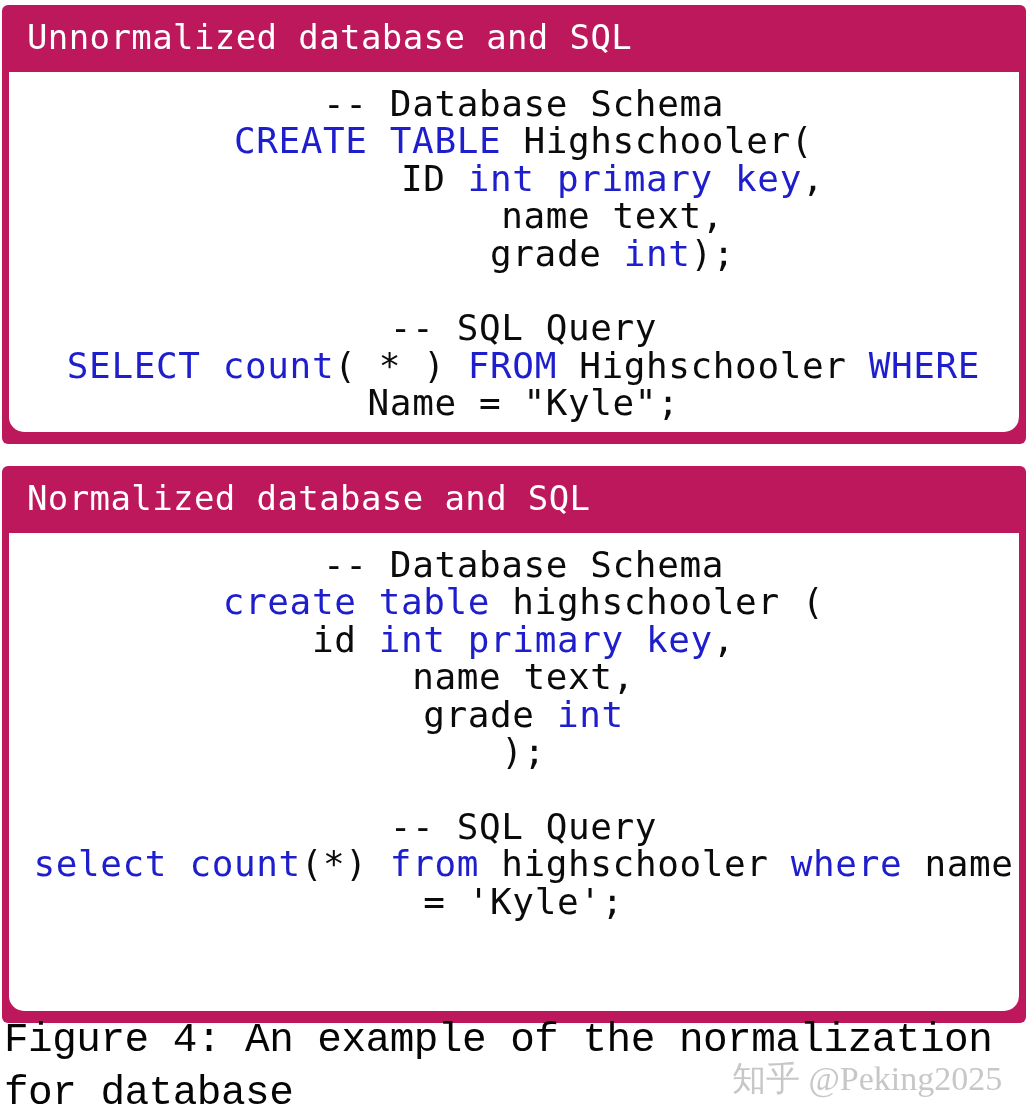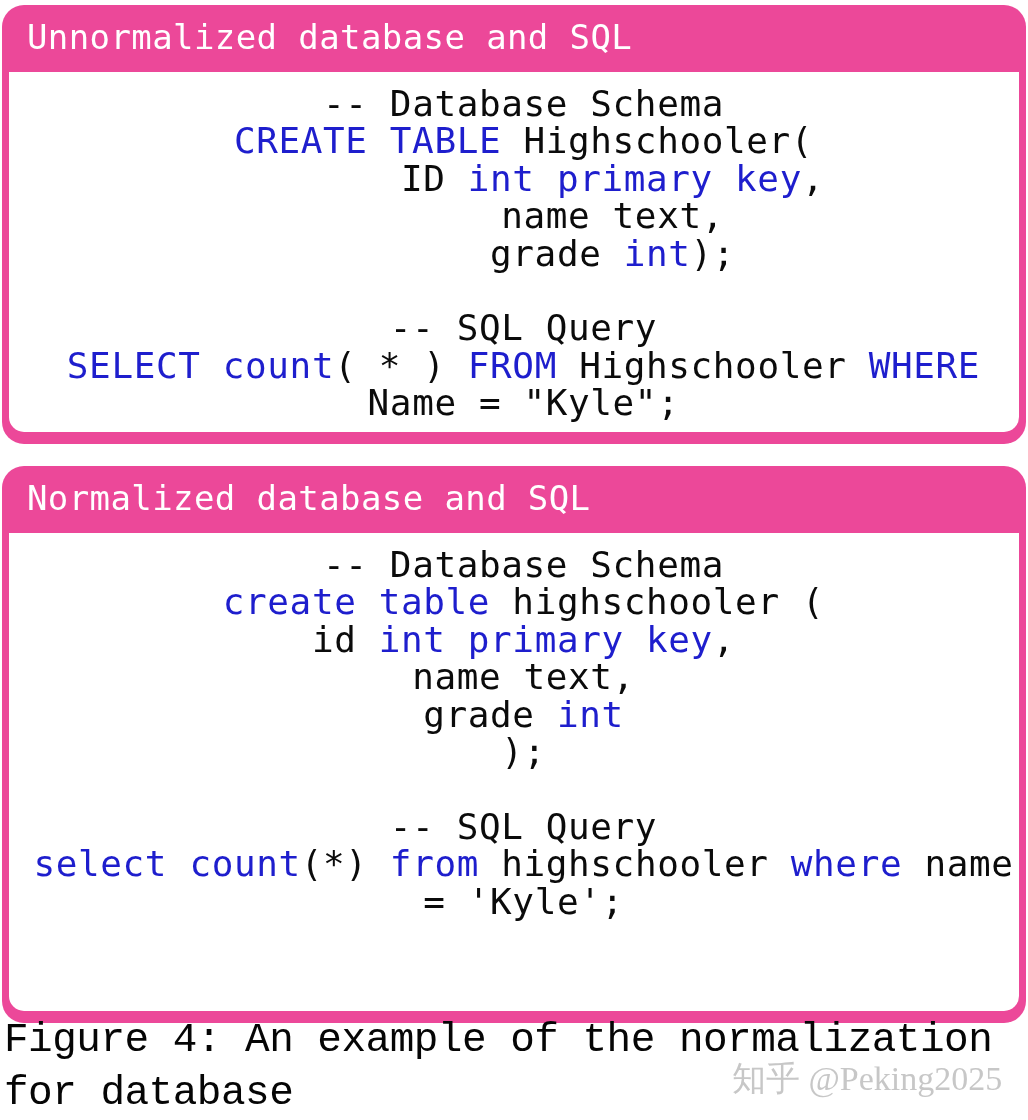--- a/index.html
+++ b/index.html
@@ -8,22 +8,22 @@
     width: 1028px;
     height: 1120px;
     background: #ffffff;
     overflow: hidden;
     font-family: "DejaVu Sans Mono", monospace;
   }
   .codebox {
     position: absolute;
     left: 2px;
     width: 1024px;
-    background: #ec4899;
-    border-radius: 22px;
+    background: #be185d;
+    border-radius: 6px;
     box-sizing: border-box;
     padding: 0 7px 12px 7px;
     display: flex;
     flex-direction: column;
   }
   #panel-0 { top: 5px;   height: 439px; }
   #panel-1 { top: 466px; height: 557px; }
   .codebox-header {
     color: #ffffff;
     font-size: 34px;

